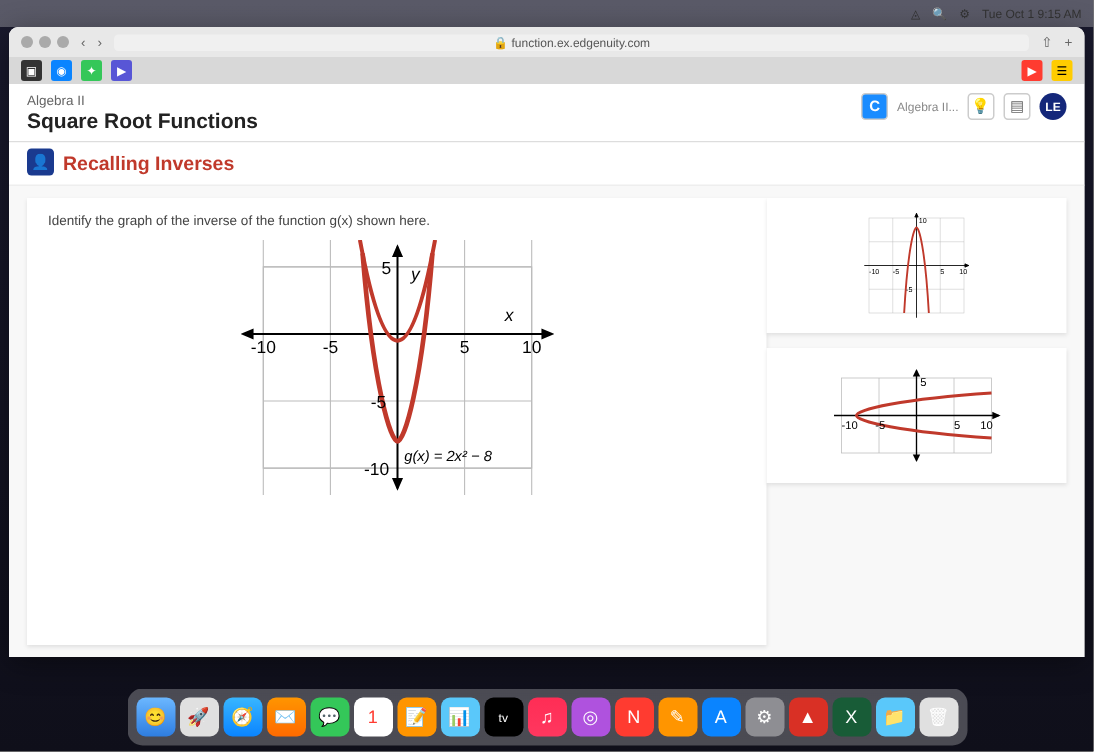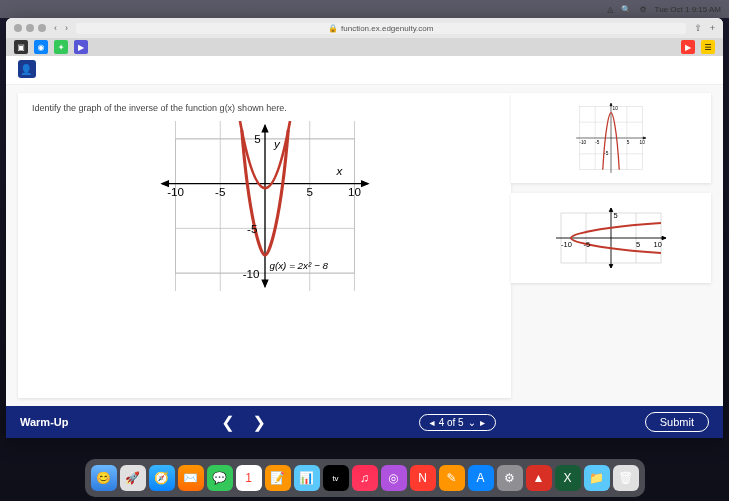--- a/index.html
+++ b/index.html
@@ -78,23 +78,37 @@
     <div class="tab-bar">
       <div class="tab-icon" style="background:#333;color:#fff">▣</div>
       <div class="tab-icon" style="background:#0a84ff;color:#fff">◉</div>
       <div class="tab-icon" style="background:#34c759;color:#fff">✦</div>
       <div class="tab-icon" style="background:#5856d6;color:#fff">▶</div>
       <div style="flex:1"></div>
       <div class="tab-icon" style="background:#ff3b30;color:#fff">▶</div>
       <div class="tab-icon" style="background:#ffcc00">☰</div>
     </div>
 
+    <div class="header">
+      <div class="header-left">
+        <div class="course">Algebra II</div>
+        <div class="lesson-title">Square Root Functions</div>
+      </div>
+      <div class="header-right">
+        <div class="head-icon" style="background:#1a8cff;color:#fff;font-weight:700">C</div>
+        <div style="font-size:8px;color:#888">Algebra II...</div>
+        <div class="head-icon">💡</div>
+        <div class="head-icon">▤</div>
+        <div class="badge-le">LE</div>
+      </div>
+    </div>
 
     <div class="subhead">
       <div class="sub-icon">👤</div>
+      <div class="sub-title">Recalling Inverses</div>
     </div>
 
     <div class="content">
       <div class="question-area">
         <div class="prompt">Identify the graph of the inverse of the function g(x) shown here.</div>
         <div class="main-graph">
           <svg viewBox="-12 -7 24 19" width="220" height="170">
             <g stroke="#bbb" stroke-width="0.08">
               <line x1="-10" y1="-5" x2="10" y2="-5"></line>
                 <line x1="-10" y1="5" x2="10" y2="5"></line>
@@ -176,34 +190,20 @@
                 <text x="-5.5" y="1.8" font-size="1.5">-5</text>
                 <text x="5" y="1.8" font-size="1.5">5</text>
                 <text x="8.5" y="1.8" font-size="1.5">10</text>
               <text x="0.5" y="-4" font-size="1.5">5</text>
             </svg>
           </div>
         </div>
       </div>
     </div>
 
-    <div class="bottom-bar">
-      <div class="warmup">Warm-Up</div>
-      <div class="nav-group">
-        <span class="nav-arrow">❮</span>
-        <span class="nav-arrow">❯</span>
-      </div>
-      <div class="progress-pill">
-        <span>◂</span>
-        <span>4 of 5</span>
-        <span>⌄</span>
-        <span>▸</span>
-      </div>
-      <button class="submit-btn">Submit</button>
-    </div>
   </div>
 
   <div class="dock">
     <div class="dock-item" style="background:linear-gradient(#6bb7ff,#2e7de0)">😊</div>
     <div class="dock-item" style="background:#e0e0e0">🚀</div>
     <div class="dock-item" style="background:linear-gradient(#38b6ff,#0a84ff)">🧭</div>
     <div class="dock-item" style="background:linear-gradient(#ff9500,#ff6a00)">✉️</div>
     <div class="dock-item" style="background:#34c759">💬</div>
     <div class="dock-item" style="background:#fff;color:#ff3b30">1</div>
     <div class="dock-item" style="background:#ff9500">📝</div>

